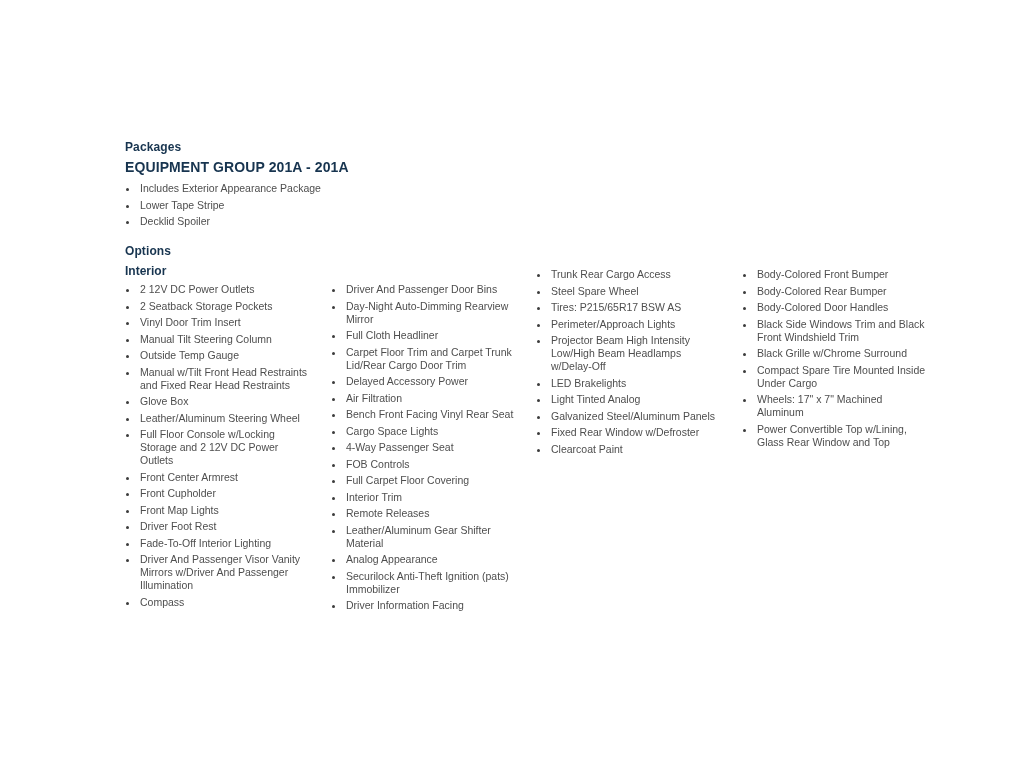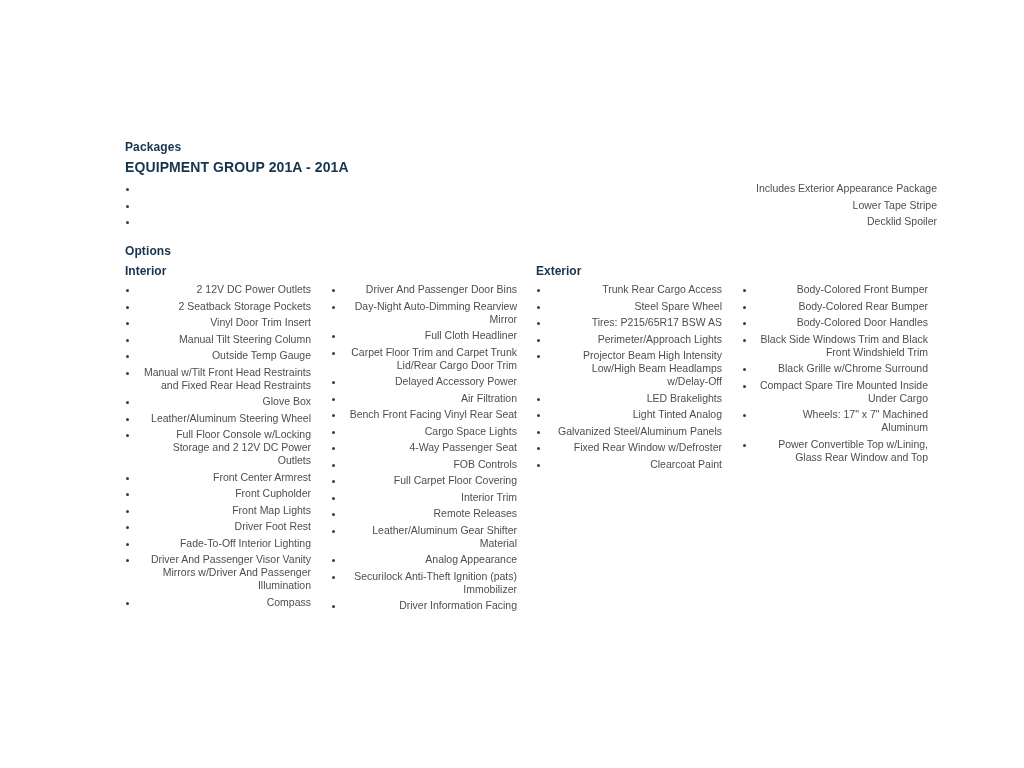--- a/index.html
+++ b/index.html
@@ -41,21 +41,20 @@
     list-style: disc;
     padding-left: 13px;
     margin: 0;
   }
   ul.feature-list li {
     color: #4e4e4e;
     font-size: 10.5px;
     line-height: 13px;
     margin-bottom: 3.5px;
     padding-left: 2px;
-    text-align: right;
   }
   ul.feature-list li::marker {
     color: #3c3c3c;
     font-size: 9px;
   }
   .sec-packages { margin-bottom: 16px; }
   .sec-equipment { margin-bottom: 25px; }
   .options-groups {
     display: flex;
     gap: 19px;
@@ -127,21 +126,20 @@
               <li>Remote Releases</li>
               <li>Leather/Aluminum Gear Shifter Material</li>
               <li>Analog Appearance</li>
               <li>Securilock Anti-Theft Ignition (pats) Immobilizer</li>
               <li>Driver Information Facing</li>
             </ul>
         </div>
       </div>
 
       <div class="option-group">
-        <h4 class="subgroup-title">Exterior</h4>
         <div class="option-cols">
           <ul class="feature-list option-col">
               <li>Trunk Rear Cargo Access</li>
               <li>Steel Spare Wheel</li>
               <li>Tires: P215/65R17 BSW AS</li>
               <li>Perimeter/Approach Lights</li>
               <li>Projector Beam High Intensity Low/High Beam Headlamps w/Delay-Off</li>
               <li>LED Brakelights</li>
               <li>Light Tinted Analog</li>
               <li>Galvanized Steel/Aluminum Panels</li>

